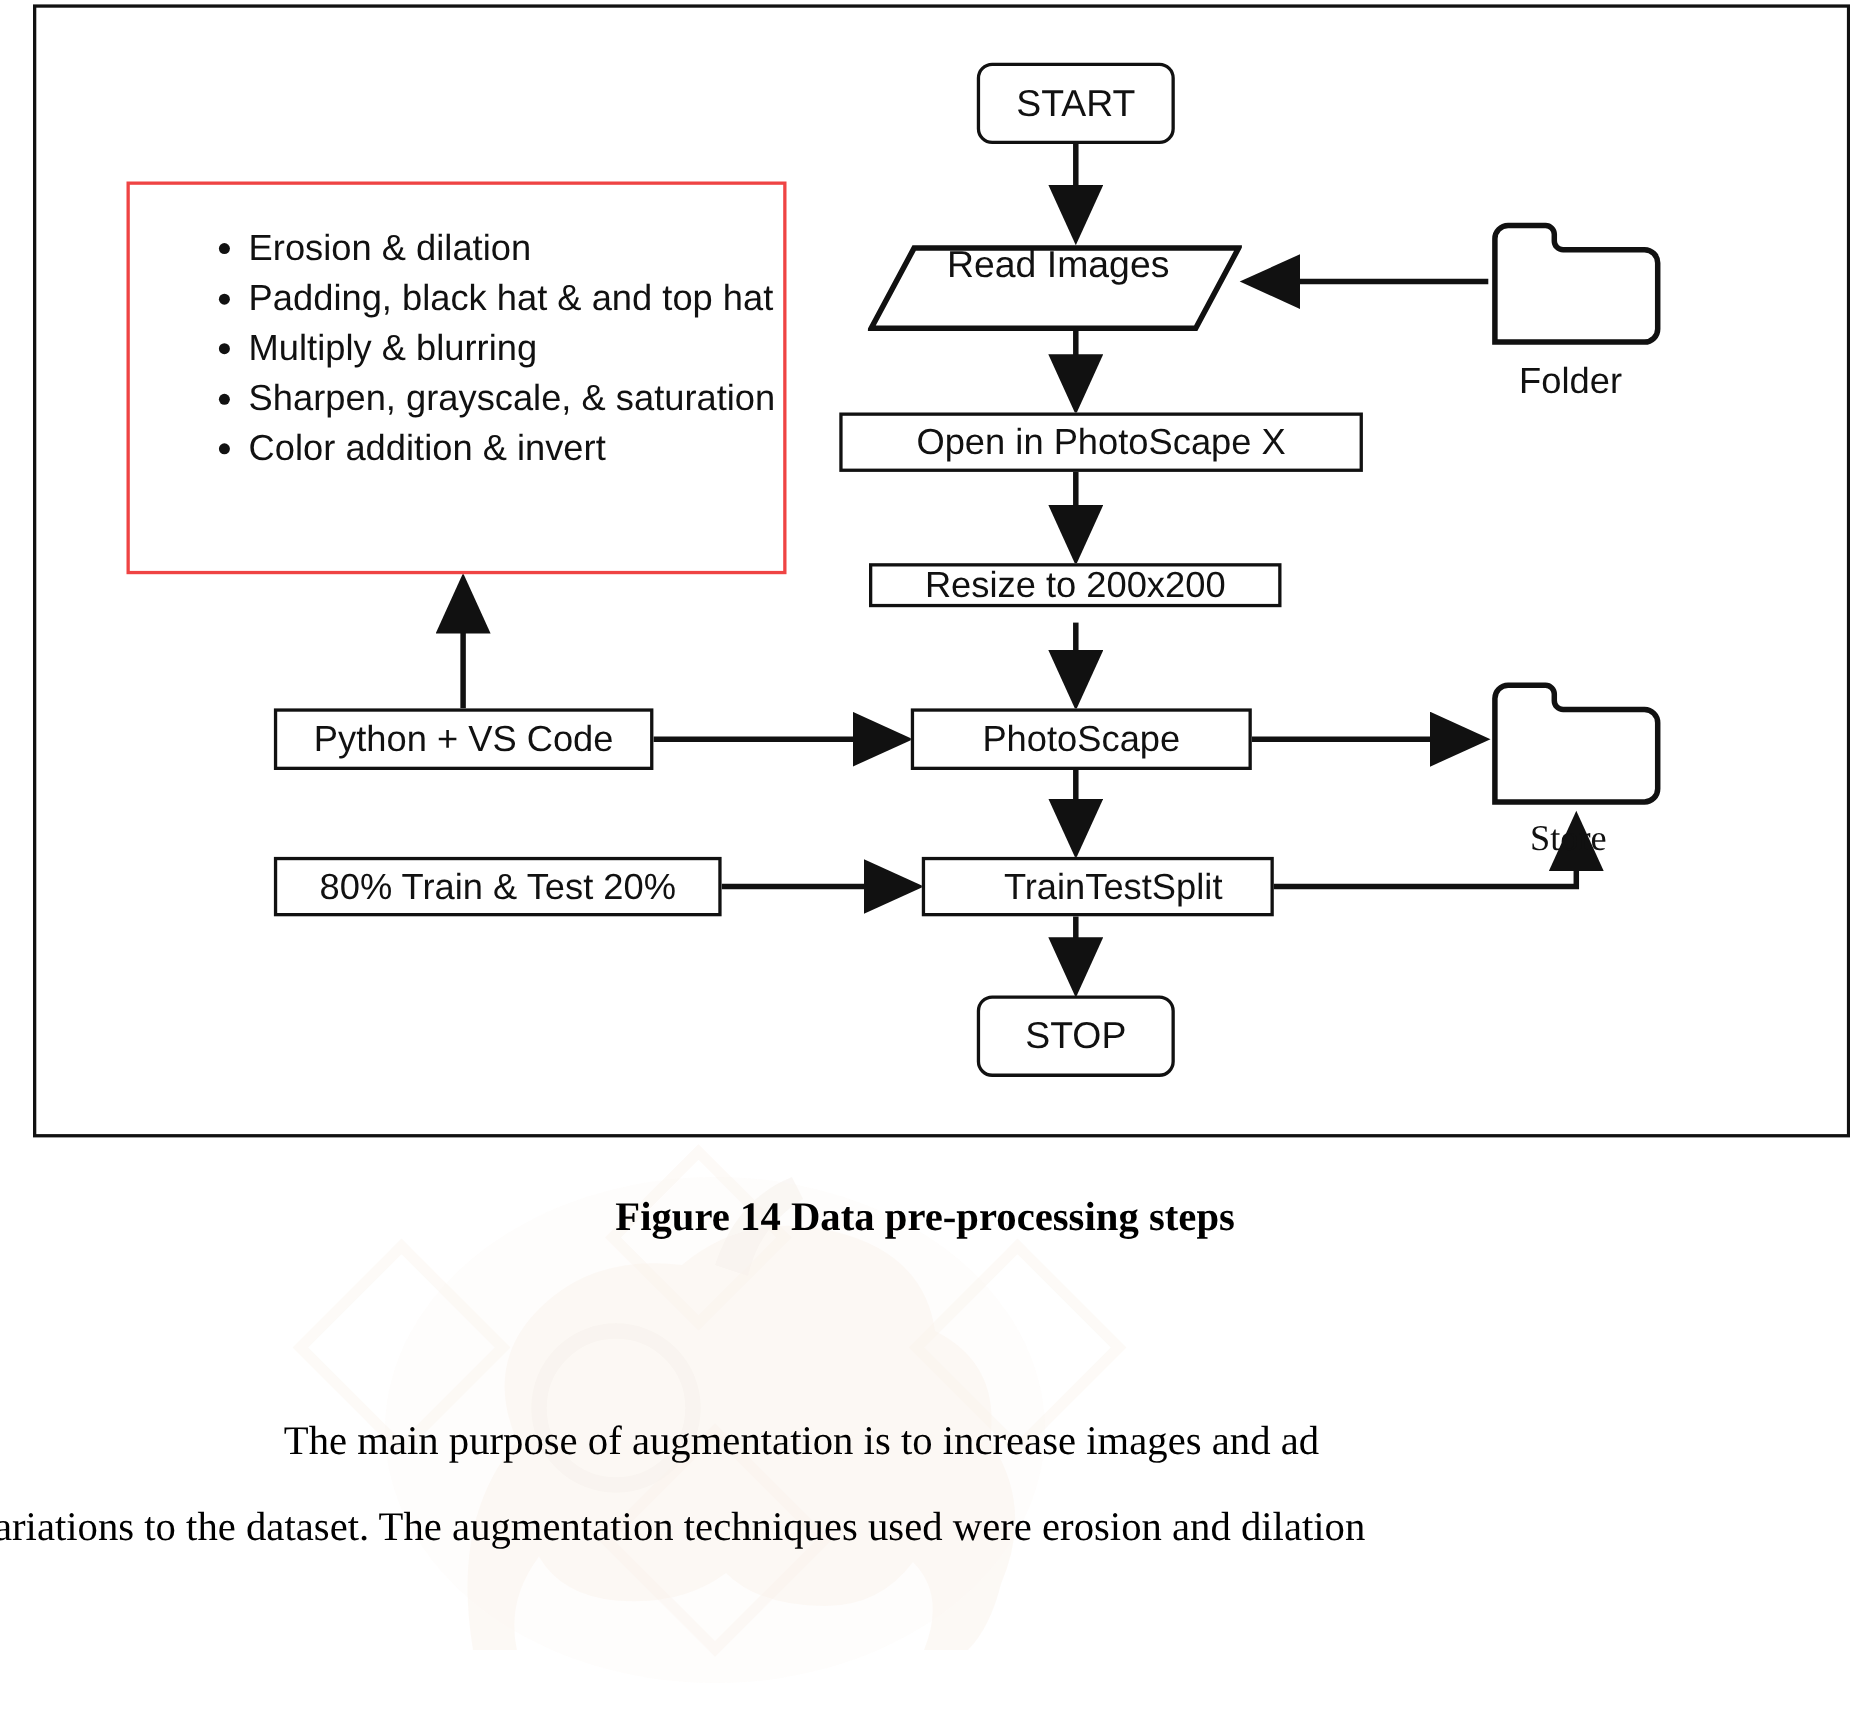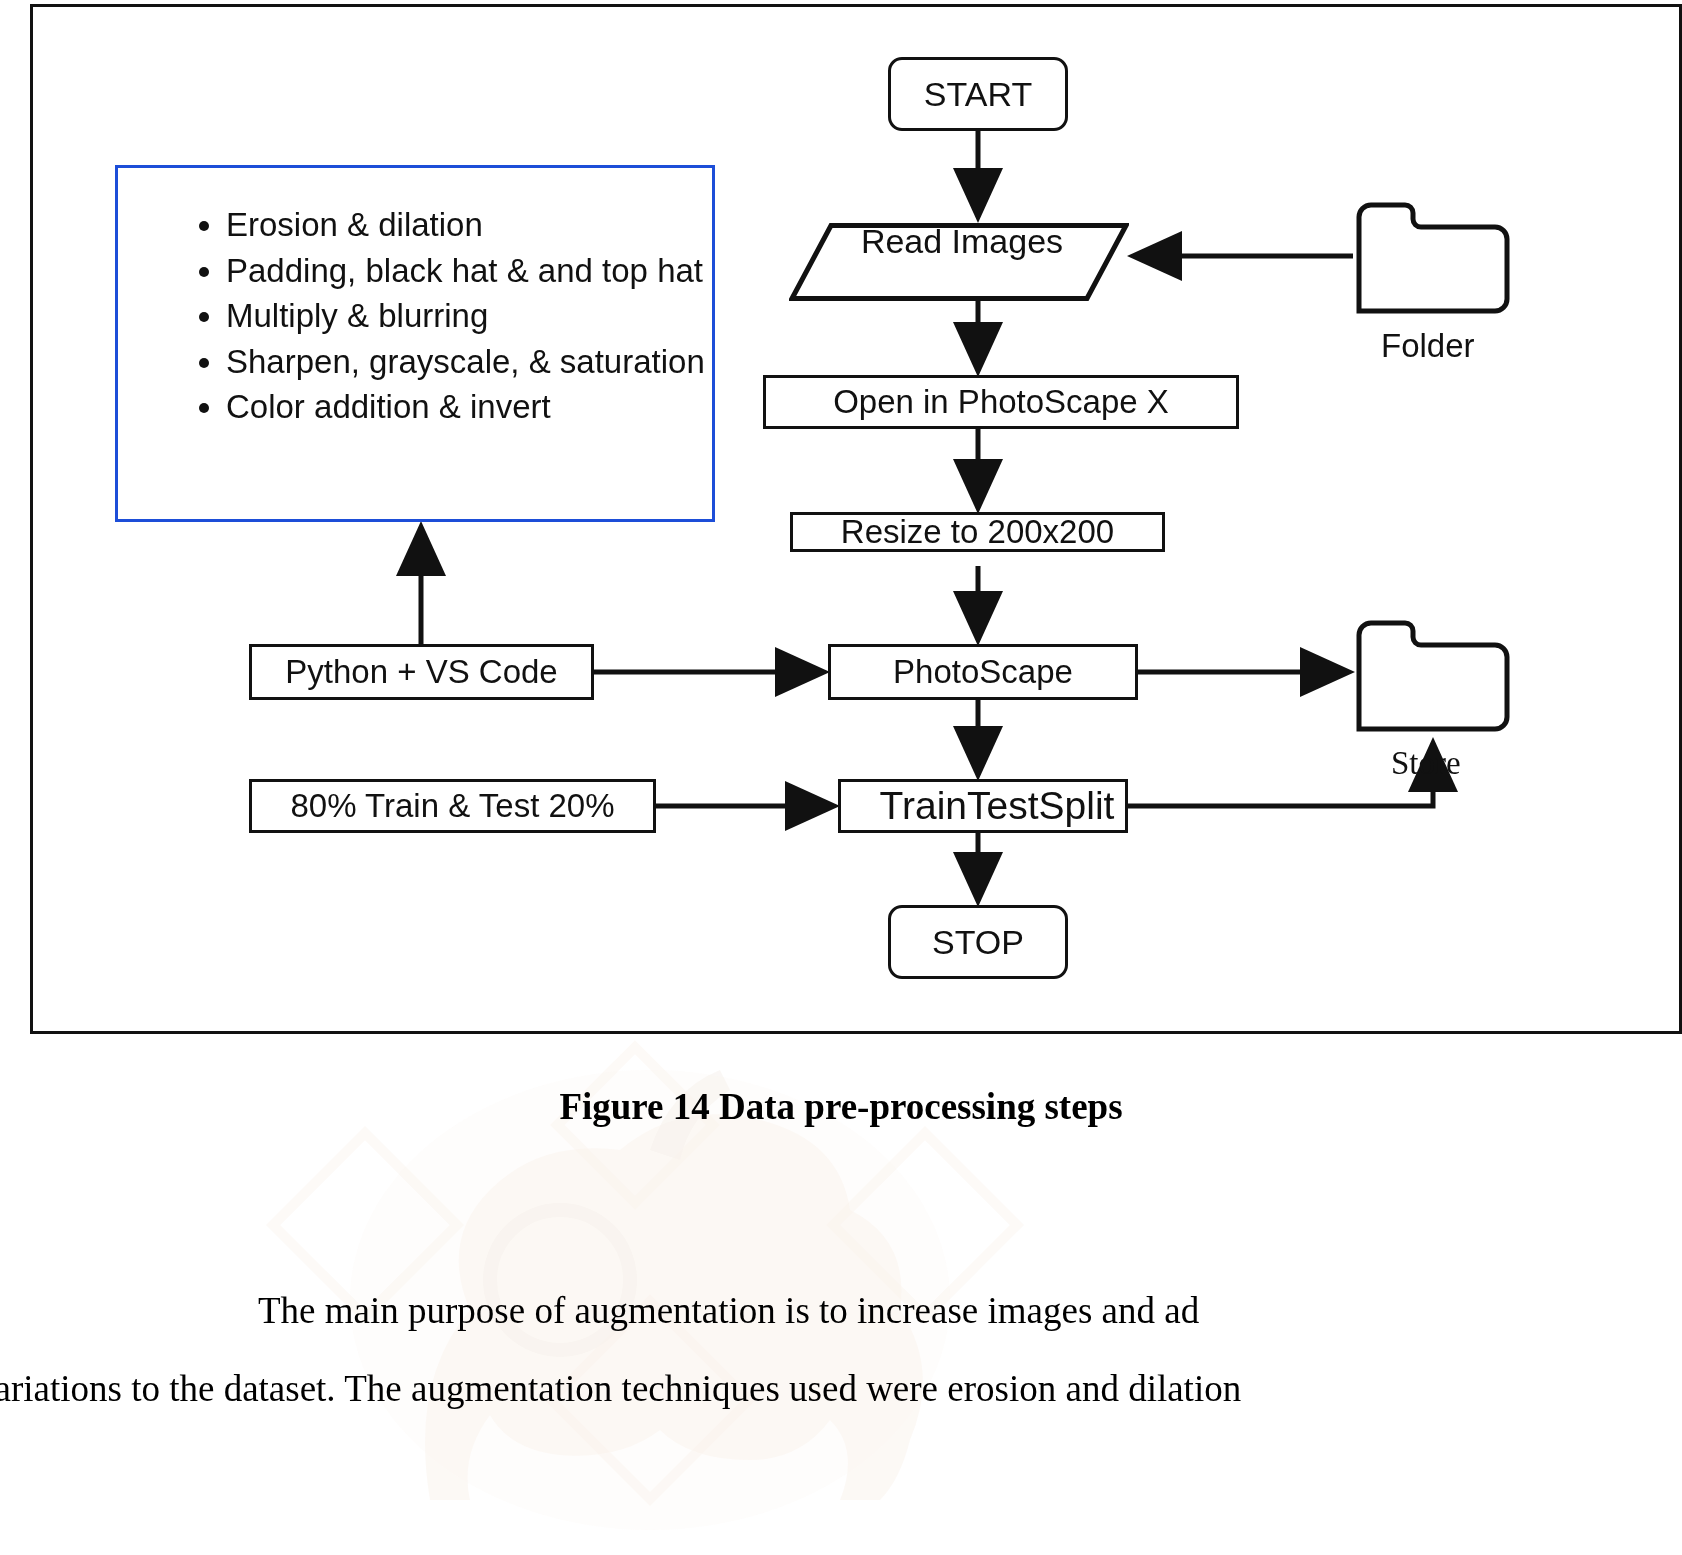--- a/index.html
+++ b/index.html
@@ -61,21 +61,21 @@
   }
   .node.rounded { border-radius: 14px; }
 
   
   #node-start  { left: 855px; top: 50px;  width: 180px; height: 74px; }
   #node-stop   { left: 855px; top: 898px; width: 180px; height: 74px; }
 
   #node-open   { left: 730px; top: 368px; width: 476px; height: 54px; font-size: 33px; }
   #node-resize { left: 757px; top: 505px; width: 375px; height: 40px; font-size: 33px; }
   #node-aug    { left: 795px; top: 637px; width: 310px; height: 56px; font-size: 33px; }
-  #node-tts    { left: 805px; top: 772px; width: 290px; height: 54px; font-size: 39px; padding-left: 28px; }
+  #node-tts    { left: 805px; top: 772px; width: 320px; height: 54px; font-size: 33px; padding-left: 28px; }
 
   #node-python { left: 216px; top: 637px; width: 345px; height: 56px; font-size: 33px; }
   #node-split  { left: 216px; top: 772px; width: 407px; height: 54px; font-size: 33px; }
 
   
   #node-read {
     position: absolute;
     left: 756px;
     top: 215px;
     width: 340px;
@@ -97,21 +97,21 @@
     padding-left: 6px;
   }
 
   
   #bullet-box {
     position: absolute;
     left: 82px;
     top: 158px;
     width: 600px;
     height: 357px;
-    border: 3px solid #1d4ed8;
+    border: 3px solid #ef4444;
     background: #fff;
     box-sizing: border-box;
   }
   #bullet-box ul {
     margin: 36px 0 0 0;
     padding-left: 108px;
     list-style: disc;
   }
   #bullet-box li {
     font-size: 33px;

